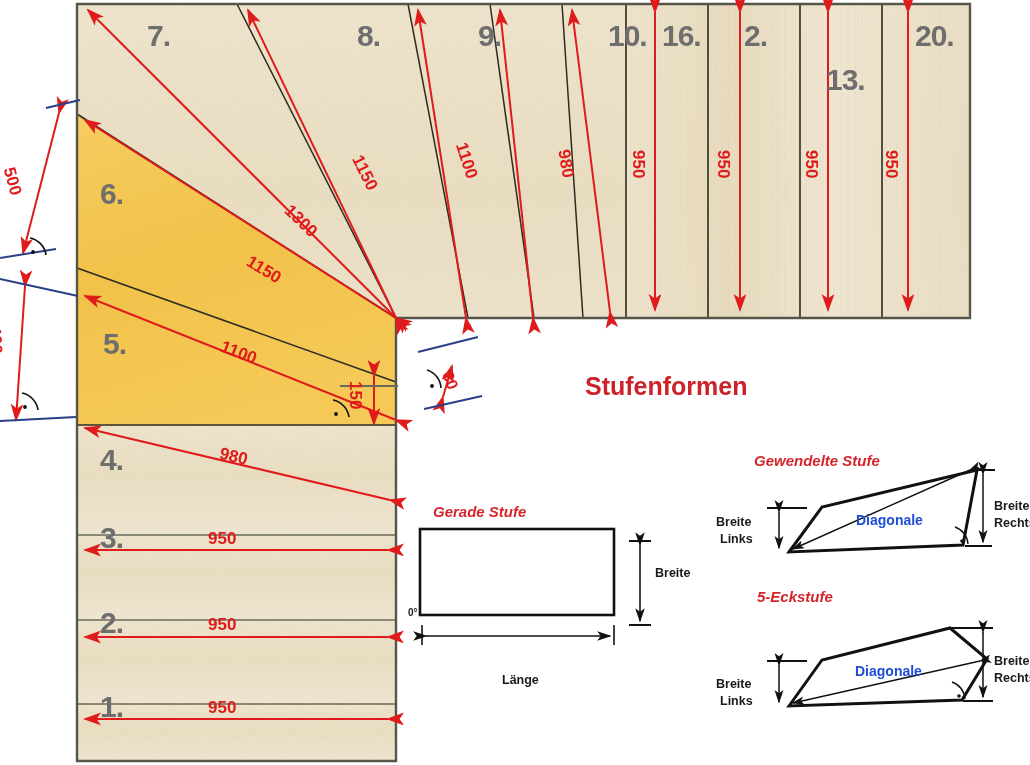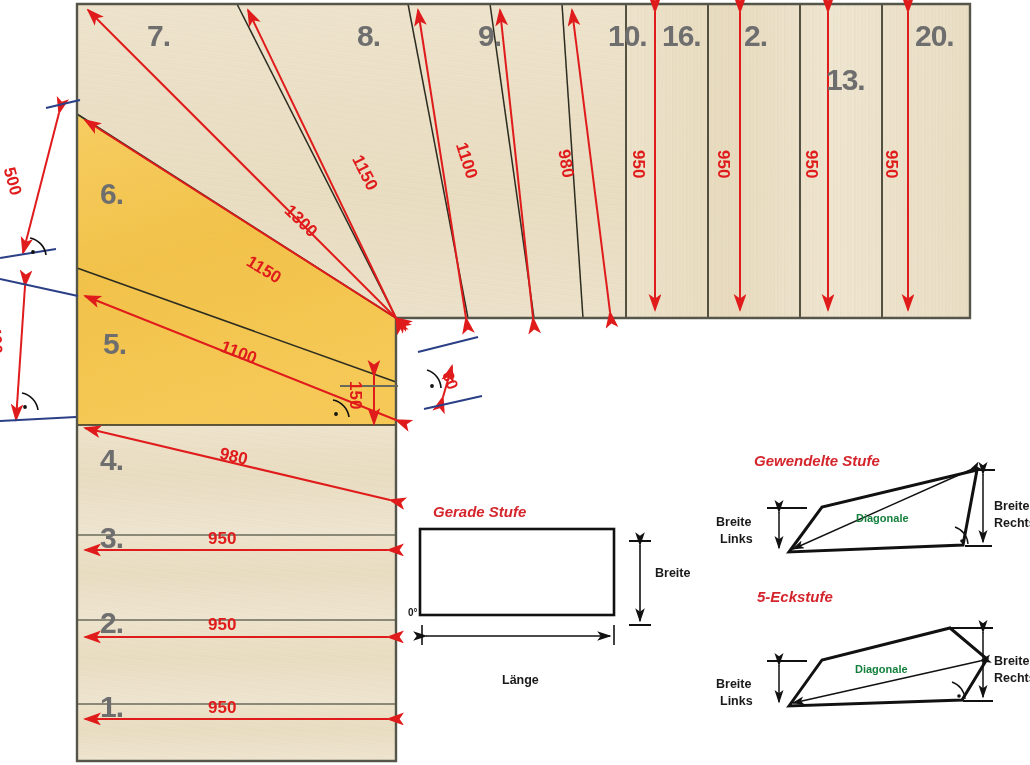--- a/index.html
+++ b/index.html
@@ -7,21 +7,21 @@
        font-family:"Liberation Sans",sans-serif;}
   #stage{position:absolute;left:0;top:0;width:1030px;height:765px;}
   svg.layer{position:absolute;left:0;top:0;width:1030px;height:765px;overflow:visible;}
   .txt{position:absolute;white-space:nowrap;}
   .stepnum{color:#6e6e6e;font-weight:bold;font-size:30px;letter-spacing:-1px;}
   .dim{color:#e01b1b;font-weight:bold;font-size:17px;}
   .dimsm{color:#e01b1b;font-weight:bold;font-size:16px;}
   .title-red{color:#cc2229;font-weight:bold;font-size:25px;}
   .sub-red{color:#d5252c;font-weight:bold;font-size:15px;font-style:italic;}
   .lbl{color:#1a1a1a;font-weight:bold;font-size:12.5px;line-height:13px;}
-  .lbl-c{color:#15803d;font-size:11px;font-weight:bold;}
+  .lbl-c{color:#1d4ed8;font-size:14px;font-weight:bold;}
   .deg{color:#1a1a1a;font-weight:bold;font-size:10px;}
 </style>
 </head>
 <body>
 
 <div id="stage">
 
   <svg class="layer" viewBox="0 0 1030 765">
     <defs>
       <linearGradient id="woodL" x1="0" y1="0" x2="0" y2="1">
@@ -218,20 +218,21 @@
   <div class="txt dim" style="left:648px;top:150px;transform:rotate(90deg);transform-origin:left top;">950</div>
   <div class="txt dim" style="left:733px;top:150px;transform:rotate(90deg);transform-origin:left top;">950</div>
   <div class="txt dim" style="left:821px;top:150px;transform:rotate(90deg);transform-origin:left top;">950</div>
   <div class="txt dim" style="left:901px;top:150px;transform:rotate(90deg);transform-origin:left top;">950</div>
 
   <div class="txt dim" style="left:18px;top:165px;transform:rotate(75deg);transform-origin:left top;">500</div>
   <div class="txt dim" style="left:4px;top:325px;transform:rotate(86deg);transform-origin:left top;">400</div>
   <div class="txt dim" style="left:365px;top:381px;transform:rotate(90deg);transform-origin:left top;">150</div>
   <div class="txt dimsm" style="left:455px;top:369px;transform:rotate(68deg);transform-origin:left top;">80</div>
 
+  <div class="txt title-red" style="left:585px;top:372px;">Stufenformen</div>
   <div class="txt sub-red" style="left:404px;top:503px;margin-left:29px;">Gerade Stufe</div>
   <div class="txt sub-red" style="left:754px;top:452px;">Gewendelte Stufe</div>
   <div class="txt sub-red" style="left:757px;top:588px;">5-Eckstufe</div>
 
   <div class="txt lbl" style="left:655px;top:567px;">Breite</div>
   <div class="txt lbl" style="left:502px;top:674px;">Länge</div>
   <div class="txt deg" style="left:408px;top:607px;">0°</div>
 
   <div class="txt lbl" style="left:716px;top:516px;">Breite</div>
   <div class="txt lbl" style="left:720px;top:533px;">Links</div>

